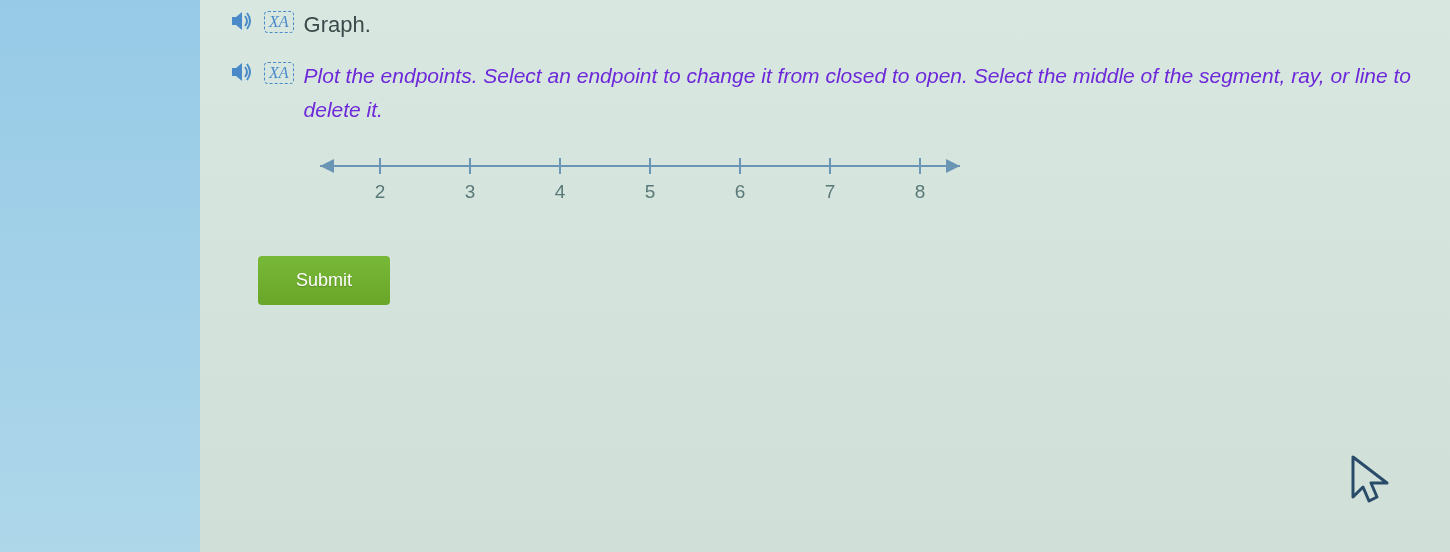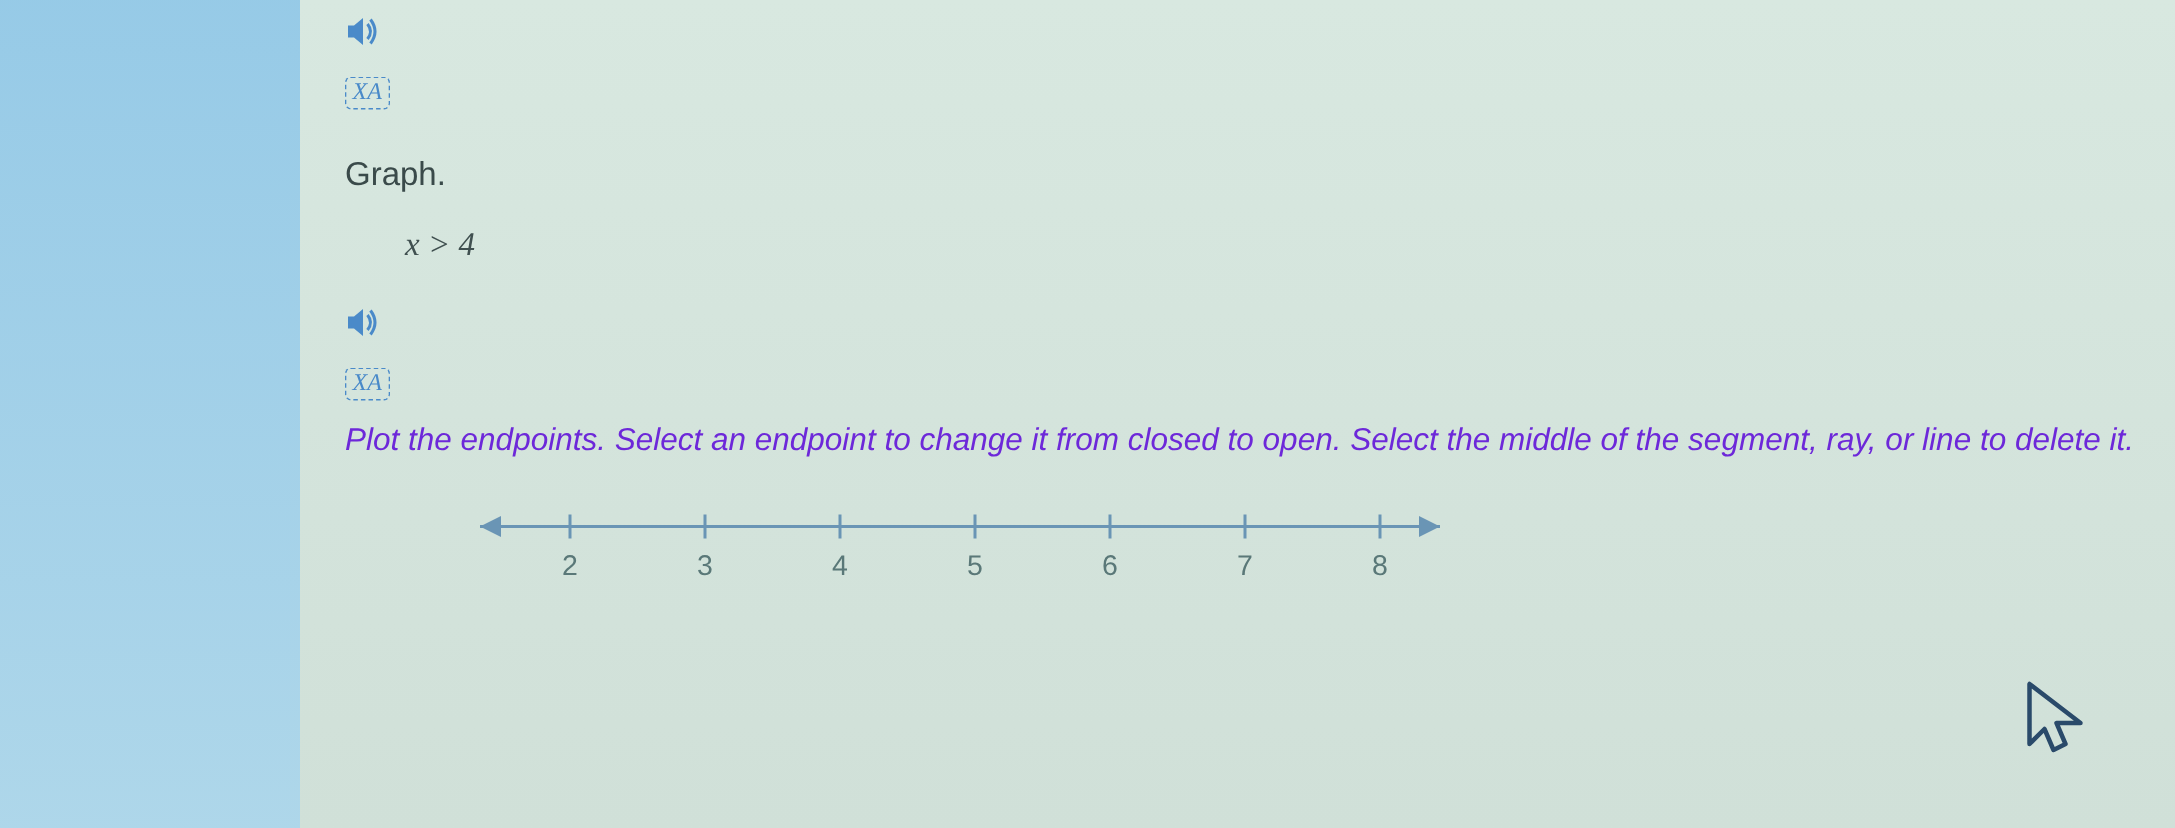--- a/index.html
+++ b/index.html
@@ -22,21 +22,20 @@
   }
   .content {
     margin-left: 230px;
     padding-top: 8px;
   }
   .instruction-row {
     display: flex;
     align-items: flex-start;
     gap: 10px;
     margin-bottom: 18px;
-    flex-direction: column;
   }
   .speaker-icon {
     color: #4a8ac9;
     font-size: 22px;
     cursor: pointer;
     display: inline-block;
     margin-top: 2px;
   }
   .translate-icon {
     color: #4a8ac9;
@@ -47,21 +46,20 @@
     cursor: pointer;
     display: inline-block;
     margin-top: 3px;
     font-family: serif;
     font-style: italic;
   }
   .title-text {
     font-size: 22px;
     color: #3a4a4a;
     line-height: 1.5;
-    margin-top: 16px;
   }
   .inequality {
     font-family: "Times New Roman", serif;
     font-style: italic;
     color: #405050;
     font-size: 22px;
     margin: 4px 0 26px 40px;
   }
   .help-text {
     font-size: 21px;
@@ -110,21 +108,20 @@
       <svg width="24" height="22" viewBox="0 0 24 22">
         <path d="M2 7 L6 7 L12 2 L12 20 L6 15 L2 15 Z" fill="#4a8ac9"></path>
         <path d="M15 6 Q19 11 15 16" fill="none" stroke="#4a8ac9" stroke-width="2"></path>
         <path d="M17 3 Q23 11 17 19" fill="none" stroke="#4a8ac9" stroke-width="2"></path>
       </svg>
     </span>
     <span class="translate-icon">XA</span>
     <span class="title-text">Graph.</span>
   </div>
 
-  <div class="inequality">x &gt; 4</div>
 
   <div class="instruction-row">
     <span class="speaker-icon">
       <svg width="24" height="22" viewBox="0 0 24 22">
         <path d="M2 7 L6 7 L12 2 L12 20 L6 15 L2 15 Z" fill="#4a8ac9"></path>
         <path d="M15 6 Q19 11 15 16" fill="none" stroke="#4a8ac9" stroke-width="2"></path>
         <path d="M17 3 Q23 11 17 19" fill="none" stroke="#4a8ac9" stroke-width="2"></path>
       </svg>
     </span>
     <span class="translate-icon">XA</span>
@@ -148,20 +145,21 @@
           <line x1="440" x2="440" y1="12" y2="28" stroke="#6a95b5" stroke-width="2"></line>
           <text x="440" y="52">6</text>
           <line x1="530" x2="530" y1="12" y2="28" stroke="#6a95b5" stroke-width="2"></line>
           <text x="530" y="52">7</text>
           <line x1="620" x2="620" y1="12" y2="28" stroke="#6a95b5" stroke-width="2"></line>
           <text x="620" y="52">8</text>
         </g>
     </svg>
   </div>
 
+  <button class="submit-btn">Submit</button>
 
 </div>
 
 <div class="cursor-arrow">
   <svg width="48" height="60" viewBox="0 0 48 60">
     <path d="M6 4 L6 44 L16 34 L22 48 L30 44 L24 30 L40 30 Z" fill="none" stroke="#2a4a6a" stroke-width="3" stroke-linejoin="round"></path>
   </svg>
 </div>
 
 </body></html>

